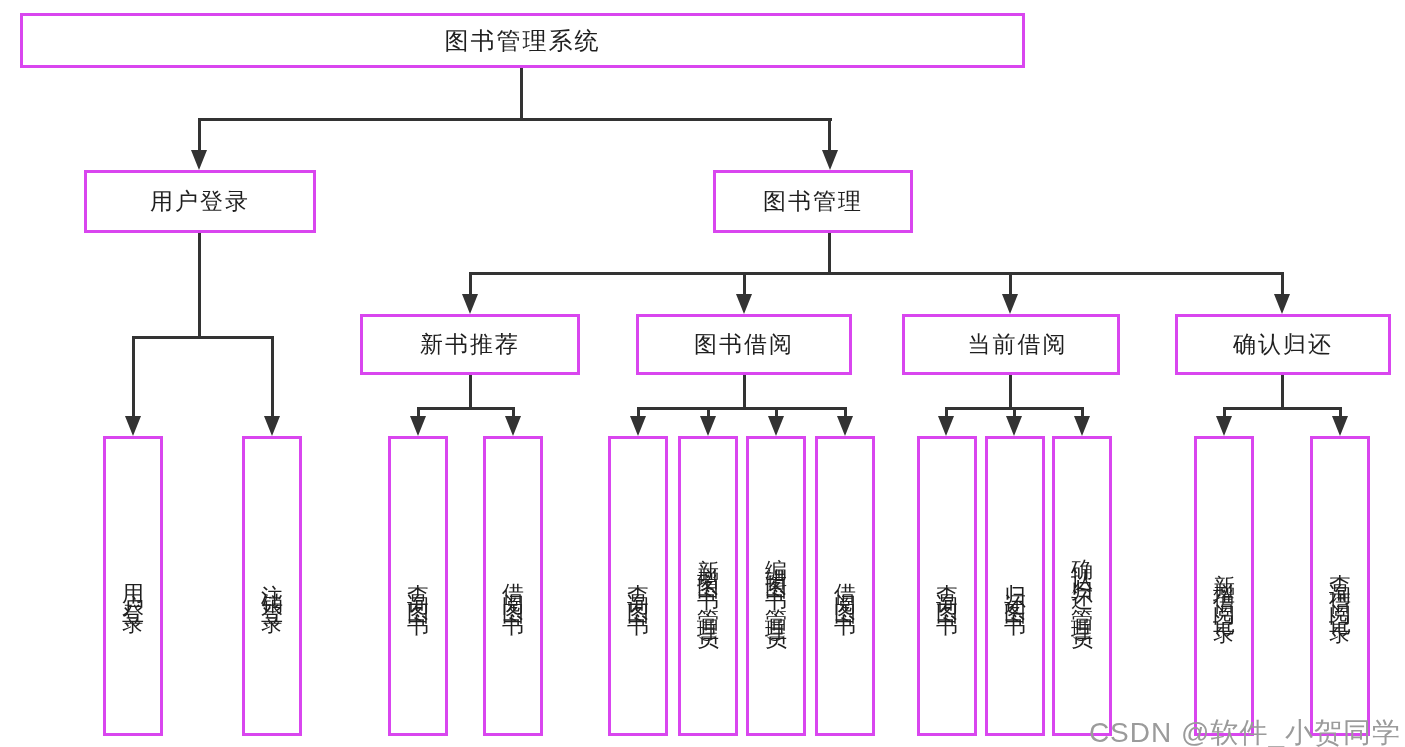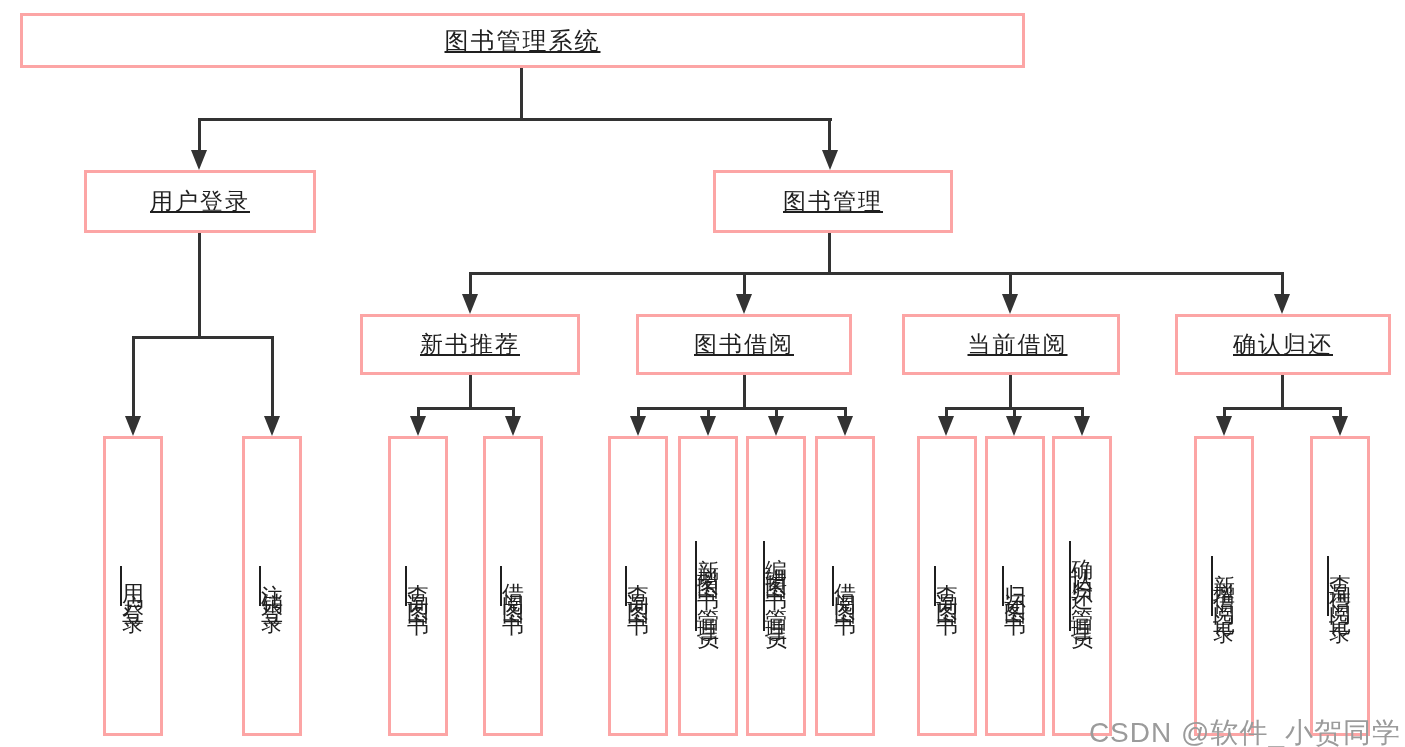--- a/index.html
+++ b/index.html
@@ -7,30 +7,29 @@
     position: relative;
     width: 1405px;
     height: 747px;
     background: #ffffff;
     overflow: hidden;
     font-family: "Liberation Sans", sans-serif;
   }
   .box {
     position: absolute;
     box-sizing: border-box;
-    border: 3px solid #fca5a5;
+    border: 3px solid #d946ef;
     background: #ffffff;
     display: flex;
     align-items: center;
     justify-content: center;
     color: #1f1f1f;
     font-size: 23px;
     letter-spacing: 2px;
     white-space: nowrap;
-    text-decoration: underline;
   }
   .box.title { font-size: 24px; }
   .leaf {
     top: 436px;
     height: 300px;
     width: 60px;
   }
   .vtext {
     writing-mode: vertical-rl;
     text-orientation: mixed;
@@ -65,21 +64,21 @@
   <div class="box title" style="left:20px; top:13px; width:1005px; height:55px;">图书管理系统</div>
 
   <div class="vl" style="left:520px; top:68px; height:53px;"></div>
   <div class="hl" style="left:198px; top:118px; width:634px;"></div>
   <div class="vl" style="left:198px; top:118px; height:36px;"></div>
   <div class="ah" style="left:191px; top:150px;"></div>
   <div class="vl" style="left:828px; top:118px; height:36px;"></div>
   <div class="ah" style="left:822px; top:150px;"></div>
 
   <div class="box" style="left:84px; top:170px; width:232px; height:63px;">用户登录</div>
-  <div class="box" style="left:713px; top:170px; width:240px; height:63px;">图书管理</div>
+  <div class="box" style="left:713px; top:170px; width:200px; height:63px;">图书管理</div>
 
   <div class="vl" style="left:198px; top:233px; height:106px;"></div>
   <div class="hl" style="left:132px; top:336px; width:142px;"></div>
   <div class="vl" style="left:132px; top:336px; height:84px;"></div>
   <div class="ah" style="left:125px; top:416px;"></div>
   <div class="vl" style="left:271px; top:336px; height:84px;"></div>
   <div class="ah" style="left:264px; top:416px;"></div>
 
   <div class="vl" style="left:828px; top:233px; height:42px;"></div>
   <div class="hl" style="left:469px; top:272px; width:814px;"></div>

